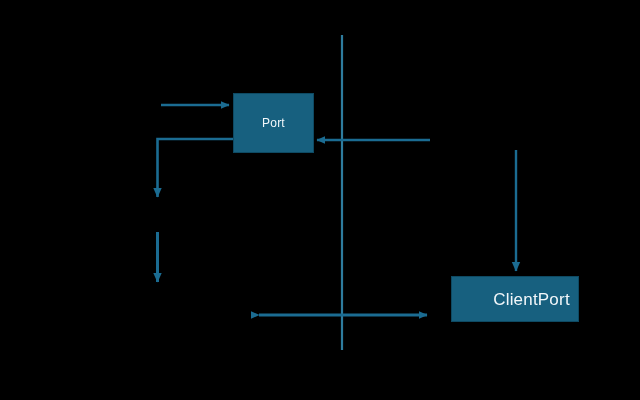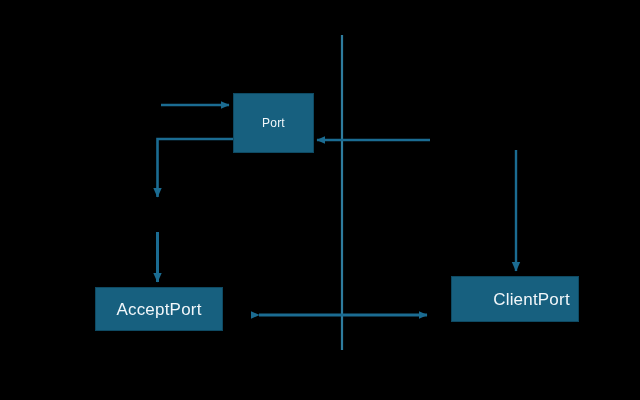--- a/index.html
+++ b/index.html
@@ -101,21 +101,18 @@
 
     <line x1="516" y1="150" x2="516" y2="271" stroke="#1B6C92" stroke-width="2.4" marker-end="url(#arrow-down)"></line>
 
     <line x1="259" y1="315" x2="427" y2="315" stroke="#1B6C92" stroke-width="3" marker-start="url(#arrow-both)" marker-end="url(#arrow-both)"></line>
   </svg>
 
   <div class="node-box" id="node-port">
     <span class="node-label">Port</span>
   </div>
 
-  <div class="node-box" id="node-acceptport">
-    <span class="node-label">AcceptPort</span>
-  </div>
 
   <div class="node-box" id="node-clientport">
     <span class="node-label">ClientPort</span>
   </div>
 
 </div>
 
 </body></html>

